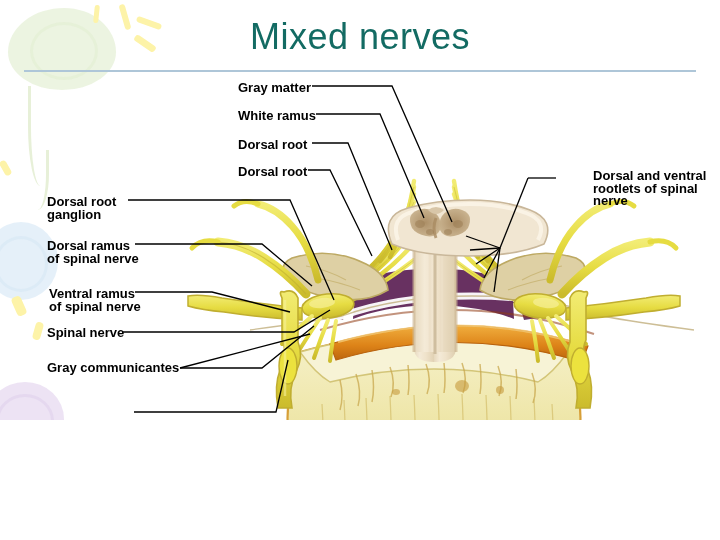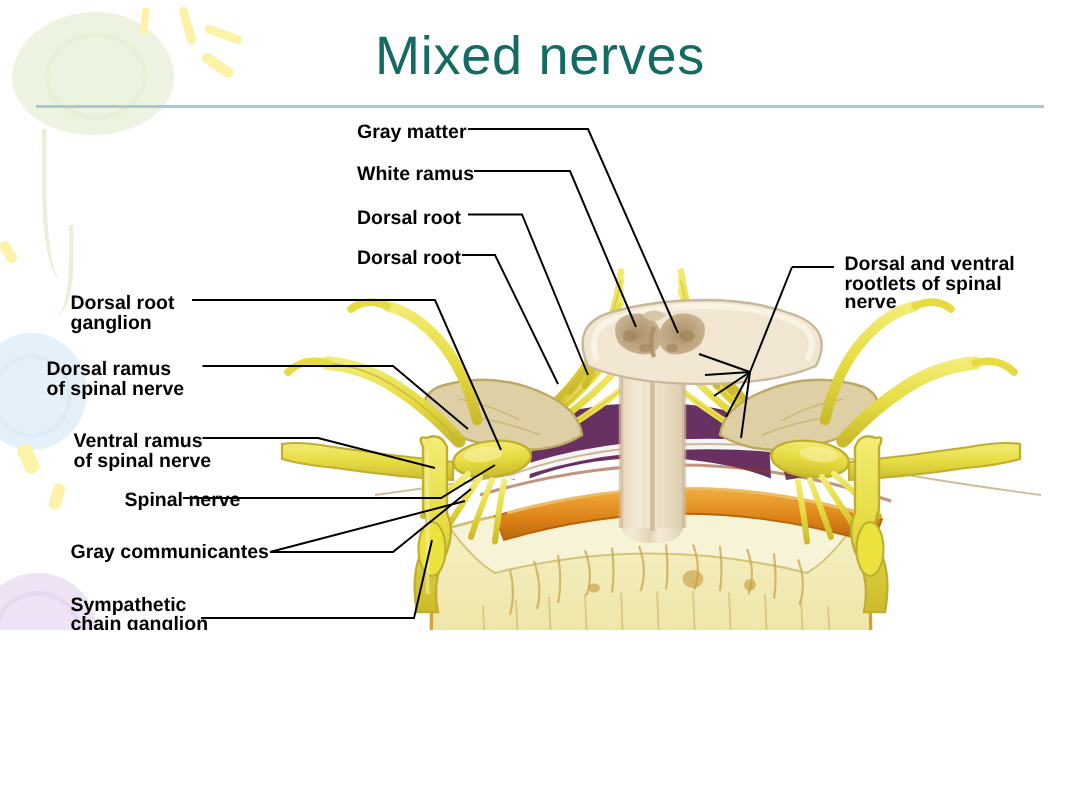--- a/index.html
+++ b/index.html
@@ -384,27 +384,25 @@
     </g>
   </svg>
 
   <div class="lbl" style="left:238px; top:82px;">Gray matter</div>
   <div class="lbl" style="left:238px; top:110px;">White ramus</div>
   <div class="lbl" style="left:238px; top:139px;">Dorsal root</div>
   <div class="lbl" style="left:238px; top:166px;">Dorsal root</div>
 
   <div class="lbl" style="left:47px; top:196px;">Dorsal root
 ganglion</div>
-  <div class="lbl" style="left:31px; top:240px;">Dorsal ramus
+  <div class="lbl" style="left:47px; top:240px;">Dorsal ramus
 of spinal nerve</div>
   <div class="lbl" style="left:49px; top:288px;">Ventral ramus
 of spinal nerve</div>
-  <div class="lbl" style="left:47px; top:327px;margin-left:36px;">Spinal nerve</div>
+  <div class="lbl" style="left:47px; top:327px;">Spinal nerve</div>
   <div class="lbl" style="left:47px; top:362px;">Gray communicantes</div>
-  <div class="lbl" style="left:47px; top:397px;">Sympathetic
-chain ganglion</div>
-
-  <div class="lbl" style="left:563px; top:170px;">Dorsal and ventral
+
+  <div class="lbl" style="left:593px; top:170px;">Dorsal and ventral
 rootlets of spinal
 nerve</div>
 
   <div class="fig-letter">(a)</div>
 </div>
 
 </body></html>

